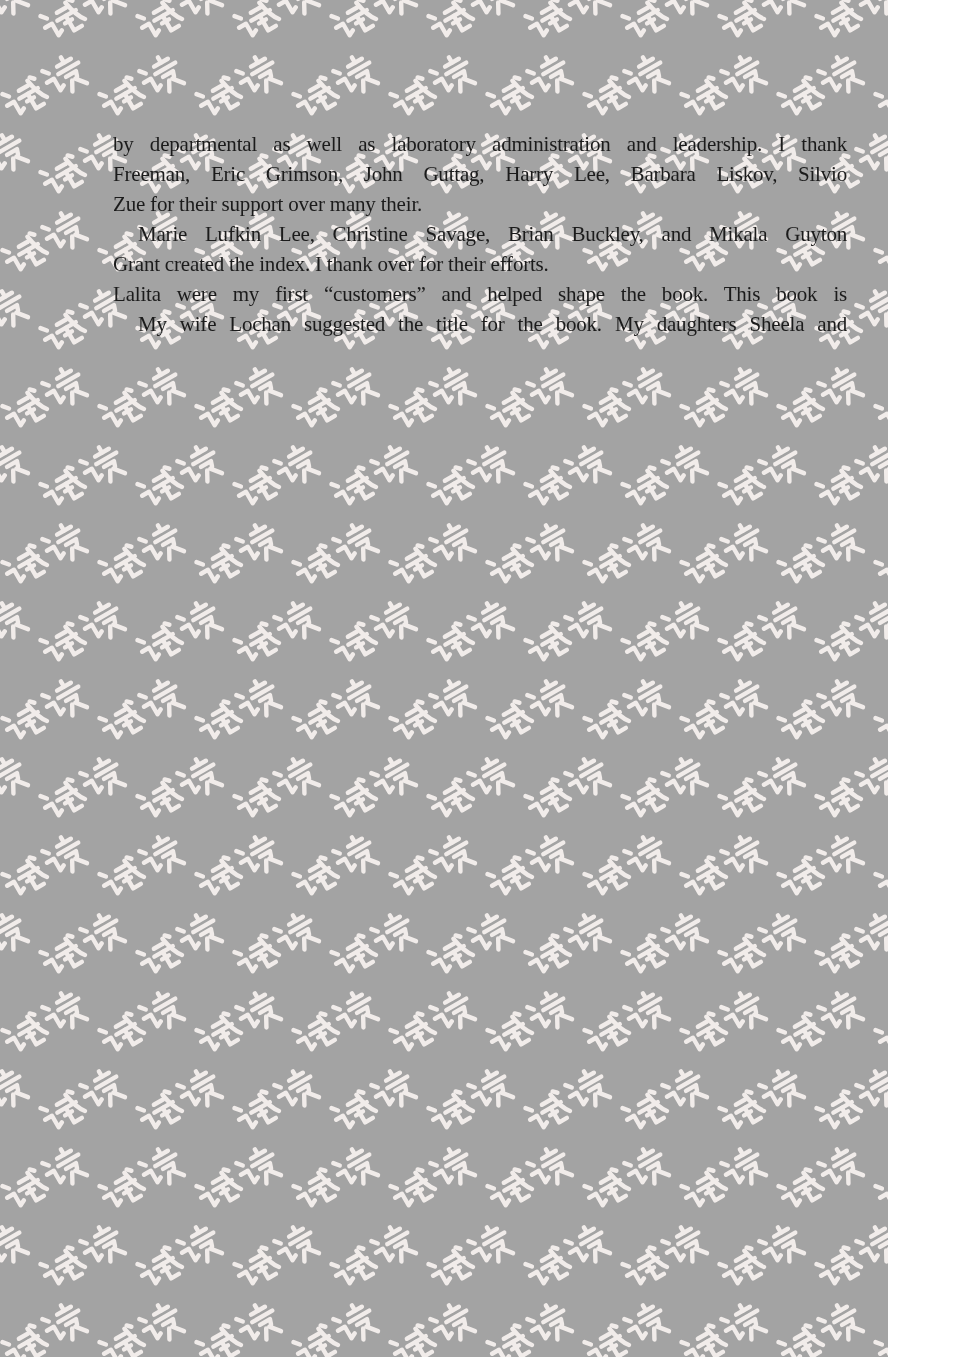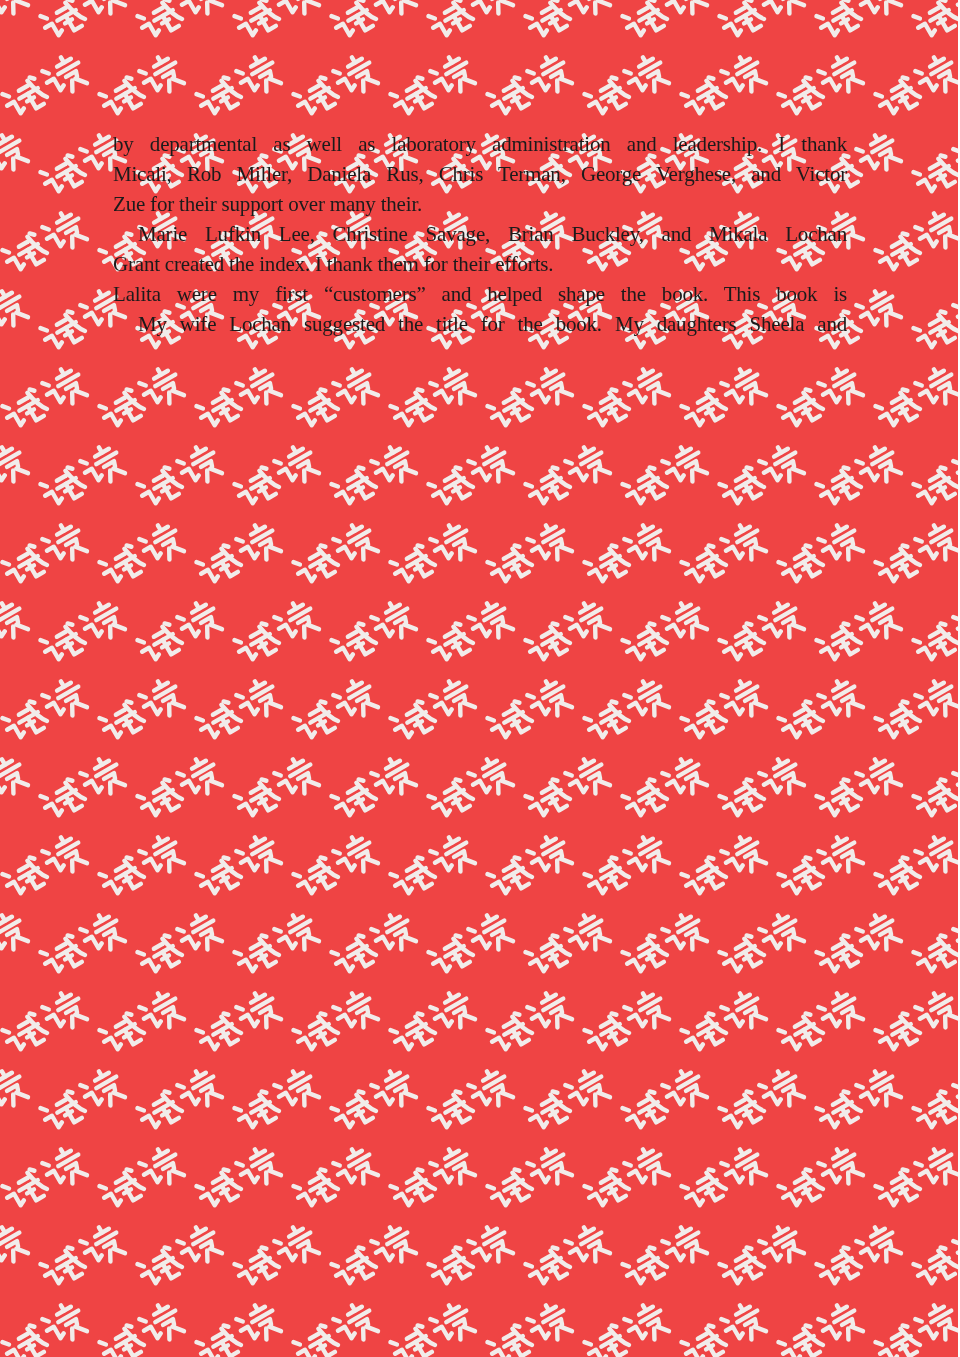--- a/index.html
+++ b/index.html
@@ -3,23 +3,23 @@
 <meta charset="utf-8">
 <style>
   html, body {
     margin: 0;
     padding: 0;
     background: #ffffff;
     font-family: "Liberation Serif", "DejaVu Serif", serif;
   }
   .page {
     position: relative;
-    width: 958px;
+    width: 888px;
     height: 1357px;
-    background: #ef4444;
+    background: #a3a3a3;
     overflow: hidden;
   }
   .watermark-layer {
     position: absolute;
     inset: 0;
     z-index: 1;
     pointer-events: none;
   }
   .wm {
     position: absolute;
@@ -647,26 +647,26 @@
         <use href="#wm-glyph"></use>
       </svg>
       <svg class="wm" viewBox="0 0 104 54" aria-label="试读" style="left: 872px; top: 1314px;">
         <use href="#wm-glyph"></use>
       </svg>
     </div>
 
   <div class="text-block">
     <div class="paragraph">
         <div class="line">by departmental as well as laboratory administration and leadership. I thank</div>
-        <div class="line">Micali, Rob Miller, Daniela Rus, Chris Terman, George Verghese, and Victor</div>
+        <div class="line">Freeman, Eric Grimson, John Guttag, Harry Lee, Barbara Liskov, Silvio</div>
         <div class="line last">Zue for their support over many their.</div>
       </div>
     <div class="paragraph">
-        <div class="line indent">Marie Lufkin Lee, Christine Savage, Brian Buckley, and Mikala Lochan</div>
-        <div class="line last">Grant created the index. I thank them for their efforts.</div>
+        <div class="line indent">Marie Lufkin Lee, Christine Savage, Brian Buckley, and Mikala Guyton</div>
+        <div class="line last">Grant created the index. I thank over for their efforts.</div>
       </div>
     <div class="paragraph">
         <div class="line">Lalita were my first “customers” and helped shape the book. This book is</div>
         <div class="line indent">My wife Lochan suggested the title for the book. My daughters Sheela and</div>
       </div>
   </div>
 
 </div>
 
 </body></html>

